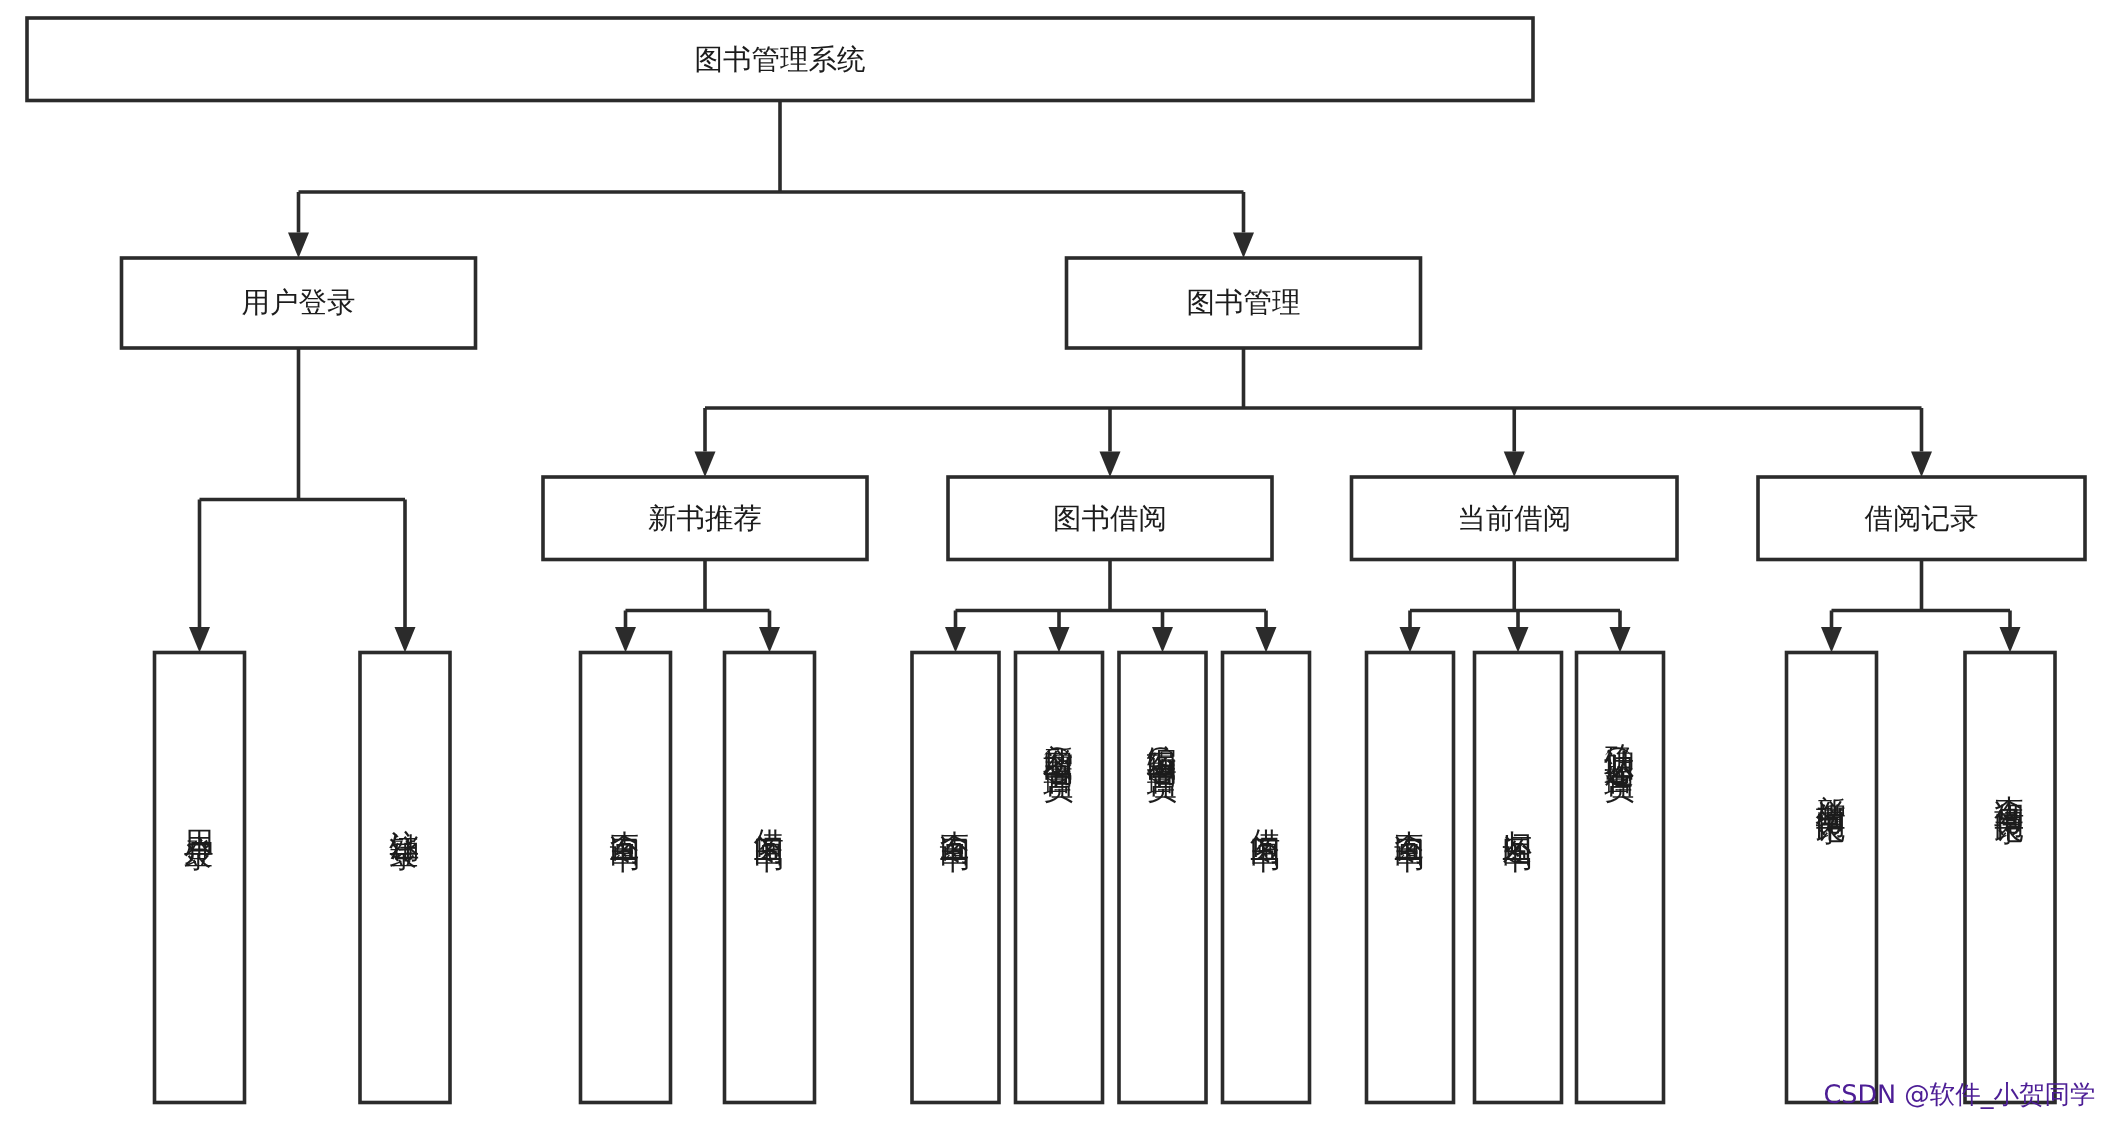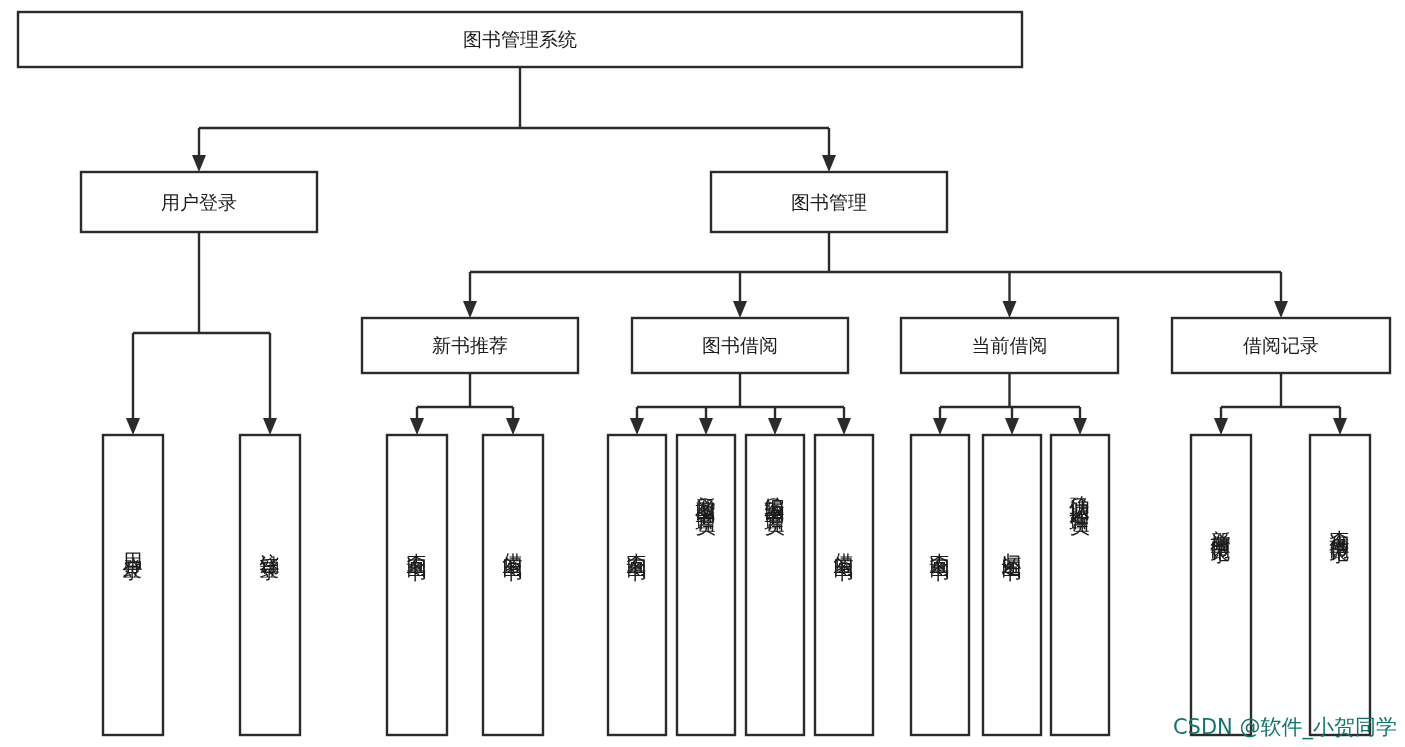--- a/index.html
+++ b/index.html
@@ -65,22 +65,22 @@
     letter-spacing: 3px;
     color: #1c1c1c;
     white-space: nowrap;
     text-align: left;
   }
   #watermark {
     position: absolute;
     right: 8px;
     bottom: 6px;
     font-family: "DejaVu Sans", "Liberation Sans", sans-serif;
-    font-size: 21px;
-    color: #0f766e;
+    font-size: 17px;
+    color: #4c1d95;
     white-space: nowrap;
     pointer-events: none;
   }
 </style>
 </head>
 <body>
 
 <div id="diagram-root">
 
   <svg id="tree-svg" viewBox="0 0 1405 747">

